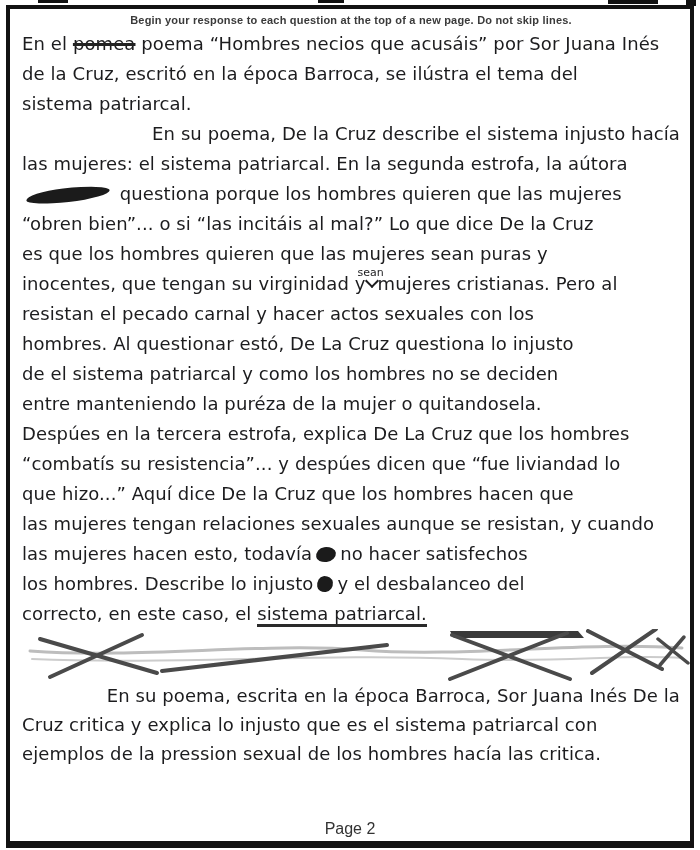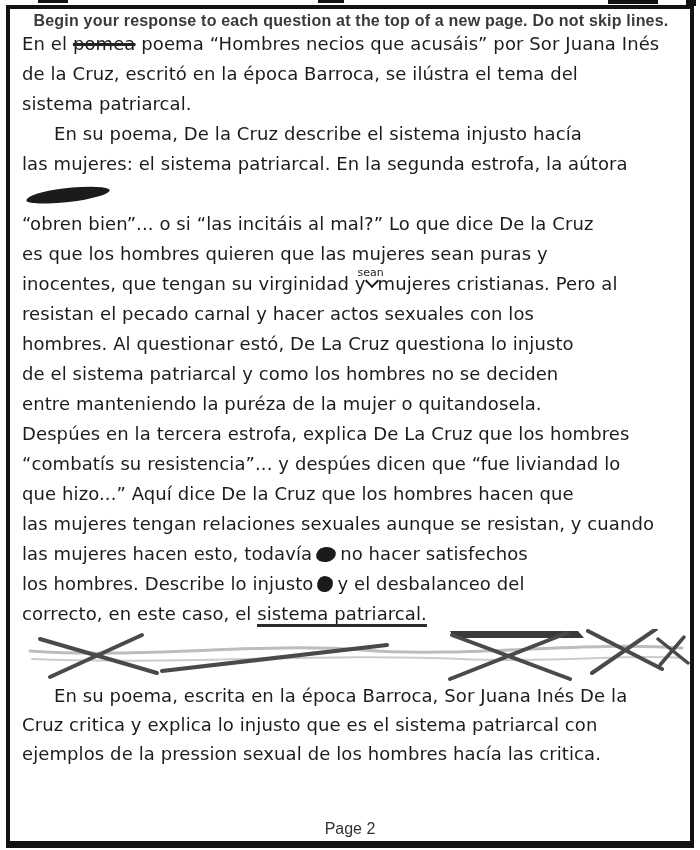--- a/index.html
+++ b/index.html
@@ -4,26 +4,26 @@
 <style>
   html,body{margin:0;padding:0;}
   body{width:700px;height:850px;position:relative;background:#f2f2f2;font-family:"Liberation Sans",sans-serif;overflow:hidden;}
   .page{position:absolute;inset:0;background:#ffffff;}
   .scan-mark{position:absolute;background:#111;}
   .m1{left:38px;top:0;width:30px;height:3px;}
   .m2{left:318px;top:0;width:26px;height:3px;}
   .m3{left:608px;top:0;width:50px;height:4px;}
   .m4{left:686px;top:0;width:10px;height:6px;}
   .sheet{position:absolute;left:6px;top:5px;right:6px;bottom:5px;border:4px solid #121212;box-shadow:0 3px 0 #121212;background:#fff;padding:4px 10px 0 12px;overflow:hidden;}
-  .header{text-align:center;font-size:16px;font-weight:bold;color:#3a3a3a;letter-spacing:0.2px;line-height:15px;margin-bottom:1px;}
+  .header{text-align:center;font-size:11px;font-weight:bold;color:#3a3a3a;letter-spacing:0.2px;line-height:15px;margin-bottom:1px;}
   .hw{font-family:"DejaVu Sans",sans-serif;font-size:18px;color:#1c1c1e;}
   #para1 .hw-line{line-height:30px;}
   #para2 .hw-line{line-height:29px;}
   .hw-line{white-space:nowrap;letter-spacing:0.1px;}
-  .indent{padding-left:32px;}
+  .indent{padding-left:32px;text-align:right;}
   .seg-strike{text-decoration:line-through;text-decoration-thickness:3px;text-decoration-color:#222;margin-top:22px;}
   .seg-underline{border-bottom:3px solid #2a2a2a;}
   .seg-blot{display:inline-block;background:#1b1b1b;border-radius:45% 55% 50% 50%/60% 45% 55% 40%;vertical-align:-2px;transform:rotate(-6deg);margin:0 4px;}
   .seg-insert{position:relative;display:inline-block;width:12px;height:1em;vertical-align:baseline;}
   .seg-insert .caret{position:absolute;left:1px;top:4px;width:8px;height:8px;border-left:2px solid #1c1c1e;border-bottom:2px solid #1c1c1e;transform:rotate(-45deg);}
   .insert-word{position:absolute;left:-8px;top:-14px;font-size:11px;letter-spacing:0;white-space:nowrap;}
   .crossout{width:668px;height:52px;position:relative;}
   .crossout svg{display:block;}
   .footer{position:absolute;left:50%;transform:translateX(-50%);bottom:3px;font-size:16px;color:#333;background:transparent;}
 </style>
@@ -38,21 +38,21 @@
 
   <div class="sheet">
     <div class="header">Begin your response to each question at the top of a new page. Do not skip lines.</div>
 
     <div class="hw" id="para1">
         <div class="hw-line"><span class="seg-text">En el </span><span class="seg-strike">pomea</span><span class="seg-text"> poema “Hombres necios que acusáis” por Sor Juana Inés</span></div>
         <div class="hw-line"><span class="seg-text">de la Cruz, escritó en la época Barroca, se ilústra el tema del</span></div>
         <div class="hw-line"><span class="seg-text">sistema patriarcal.</span></div>
         <div class="hw-line indent"><span class="seg-text">En su poema, De la Cruz describe el sistema injusto hacía</span></div>
         <div class="hw-line"><span class="seg-text">las mujeres: el sistema patriarcal. En la segunda estrofa, la aútora</span></div>
-        <div class="hw-line"><span class="seg-blot" style="width: 84px; height: 14px;"></span></div>
+        <div class="hw-line"><span class="seg-blot" style="width: 84px; height: 14px;"></span><span class="seg-text"> questiona porque los hombres quieren que las mujeres</span></div>
         <div class="hw-line"><span class="seg-text">“obren bien”... o si “las incitáis al mal?” Lo que dice De la Cruz</span></div>
         <div class="hw-line"><span class="seg-text">es que los hombres quieren que las mujeres sean puras y</span></div>
         <div class="hw-line"><span class="seg-text">inocentes, que tengan su virginidad y</span><span class="seg-insert"><span class="caret"></span><span class="insert-word">sean</span></span><span class="seg-text">mujeres cristianas. Pero al</span></div>
         <div class="hw-line"><span class="seg-text">resistan el pecado carnal y hacer actos sexuales con los</span></div>
         <div class="hw-line"><span class="seg-text">hombres. Al questionar estó, De La Cruz questiona lo injusto</span></div>
         <div class="hw-line"><span class="seg-text">de el sistema patriarcal y como los hombres no se deciden</span></div>
         <div class="hw-line"><span class="seg-text">entre manteniendo la puréza de la mujer o quitandosela.</span></div>
         <div class="hw-line"><span class="seg-text">Despúes en la tercera estrofa, explica De La Cruz que los hombres</span></div>
         <div class="hw-line"><span class="seg-text">“combatís su resistencia”... y despúes dicen que “fue liviandad lo</span></div>
         <div class="hw-line"><span class="seg-text">que hizo...” Aquí dice De la Cruz que los hombres hacen que</span></div>

